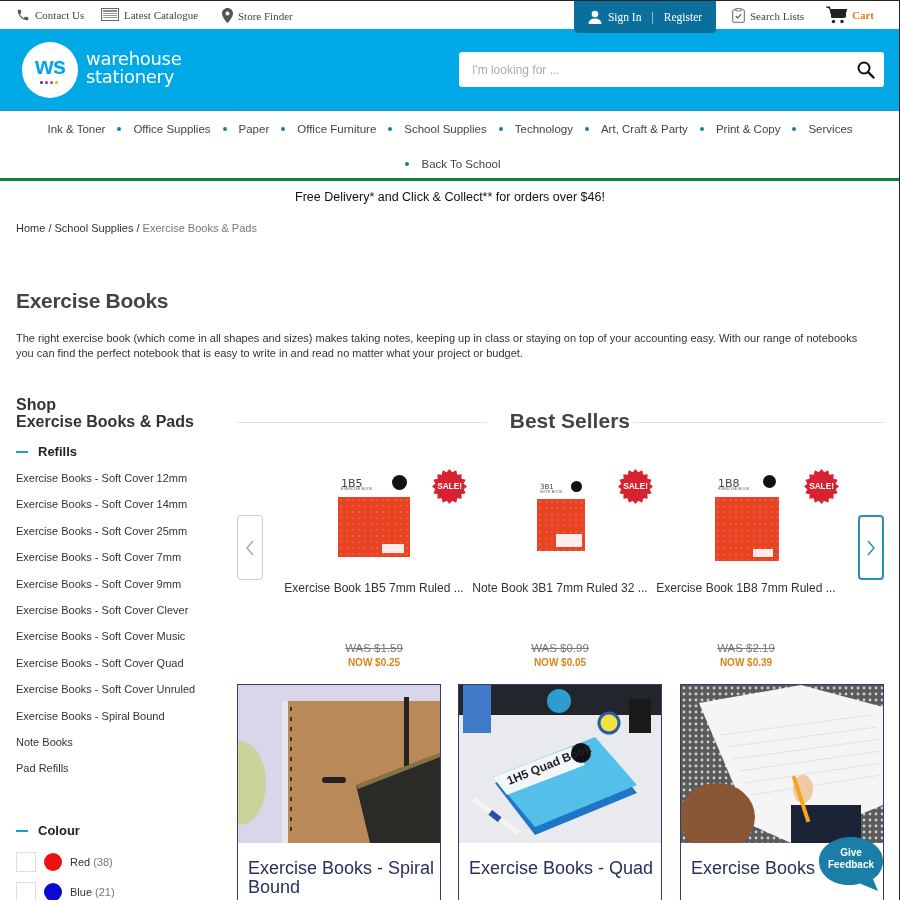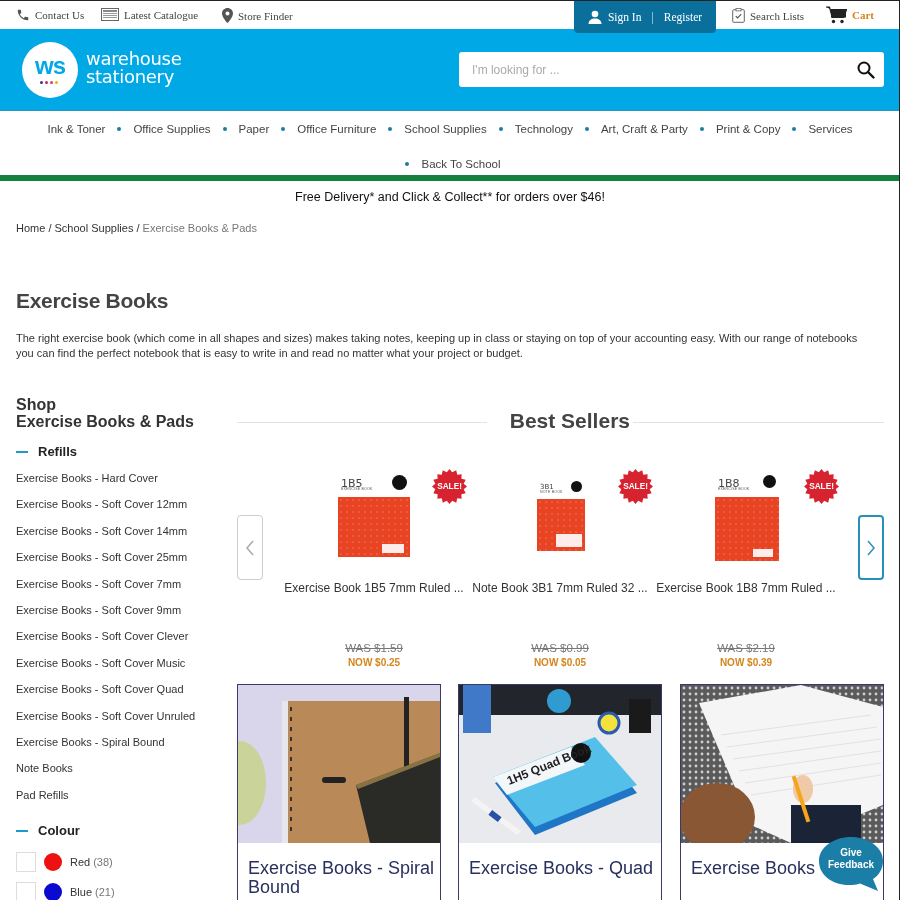--- a/index.html
+++ b/index.html
@@ -20,21 +20,21 @@
   .logo-ws { position: absolute; left: 0; top: 10px; width: 56px; text-align: center; font-size: 24px; font-weight: bold; color: #00a9e6; letter-spacing: -1px; }
   .logo-dots { position: absolute; left: 18px; top: 39px; display: flex; gap: 2px; }
   .logo-dots span { width: 3px; height: 3px; border-radius: 50%; display: block; }
   .logo-text { position: absolute; left: 86px; top: 21px; color: #fff; font-size: 18px; line-height: 18px; font-family: "DejaVu Sans", sans-serif; font-weight: normal; letter-spacing: -0.3px; }
   .search { position: absolute; left: 459px; top: 23px; width: 425px; height: 35px; background: #fff; border-radius: 3px; }
   .search input { position: absolute; left: 0; top: 0; width: 390px; height: 35px; border: none; outline: none; background: transparent; padding-left: 13px; font-size: 12px; font-family: "Liberation Sans", sans-serif; color: #333; }
   .search input::placeholder { color: #aaa; }
   .search .search-btn { position: absolute; right: 8px; top: 8px; width: 20px; height: 20px; cursor: pointer; }
 
   
-  .catnav { position: absolute; left: 0; top: 109px; width: 900px; height: 71px; border-top: 1px solid #2b93bd; border-bottom: 6px solid #15803d; background: #fff; }
+  .catnav { position: absolute; left: 0; top: 109px; width: 900px; height: 71px; border-top: 1px solid #2b93bd; border-bottom: 3px solid #15803d; background: #fff; }
   .catnav .row { position: absolute; left: 0; width: 900px; display: flex; justify-content: center; align-items: center; font-size: 11.5px; color: #444; }
   .catnav .row1 { top: 12px; }
   .catnav .row2 { top: 47px; }
   .catnav .navlink { cursor: pointer; padding: 0 3px; }
   .catnav .dot { width: 4px; height: 4px; background: #1f7aa6; border-radius: 50%; margin: 0 9px; display: inline-block; }
 
   .promo { position: absolute; left: 0; top: 189px; width: 900px; text-align: center; font-size: 12.5px; color: #111; }
   .breadcrumb { position: absolute; left: 16px; top: 221px; font-size: 11px; color: #333; }
   .breadcrumb .current { color: #777; }
   .breadcrumb a { color: #333; text-decoration: none; cursor: pointer; }
@@ -199,21 +199,20 @@
 <div class="side-heading">
   <div>Shop</div>
   <div>Exercise Books &amp; Pads</div>
 </div>
 
 <div class="facet-title" style="top:443px;">
   <span class="minus"></span>
   <span>Refills</span>
 </div>
 <ul class="cat-list">
-  <li>Exercise Books - Hard Cover</li>
   <li>Exercise Books - Soft Cover 12mm</li>
   <li>Exercise Books - Soft Cover 14mm</li>
   <li>Exercise Books - Soft Cover 25mm</li>
   <li>Exercise Books - Soft Cover 7mm</li>
   <li>Exercise Books - Soft Cover 9mm</li>
   <li>Exercise Books - Soft Cover Clever</li>
   <li>Exercise Books - Soft Cover Music</li>
   <li>Exercise Books - Soft Cover Quad</li>
   <li>Exercise Books - Soft Cover Unruled</li>
   <li>Exercise Books - Spiral Bound</li>

